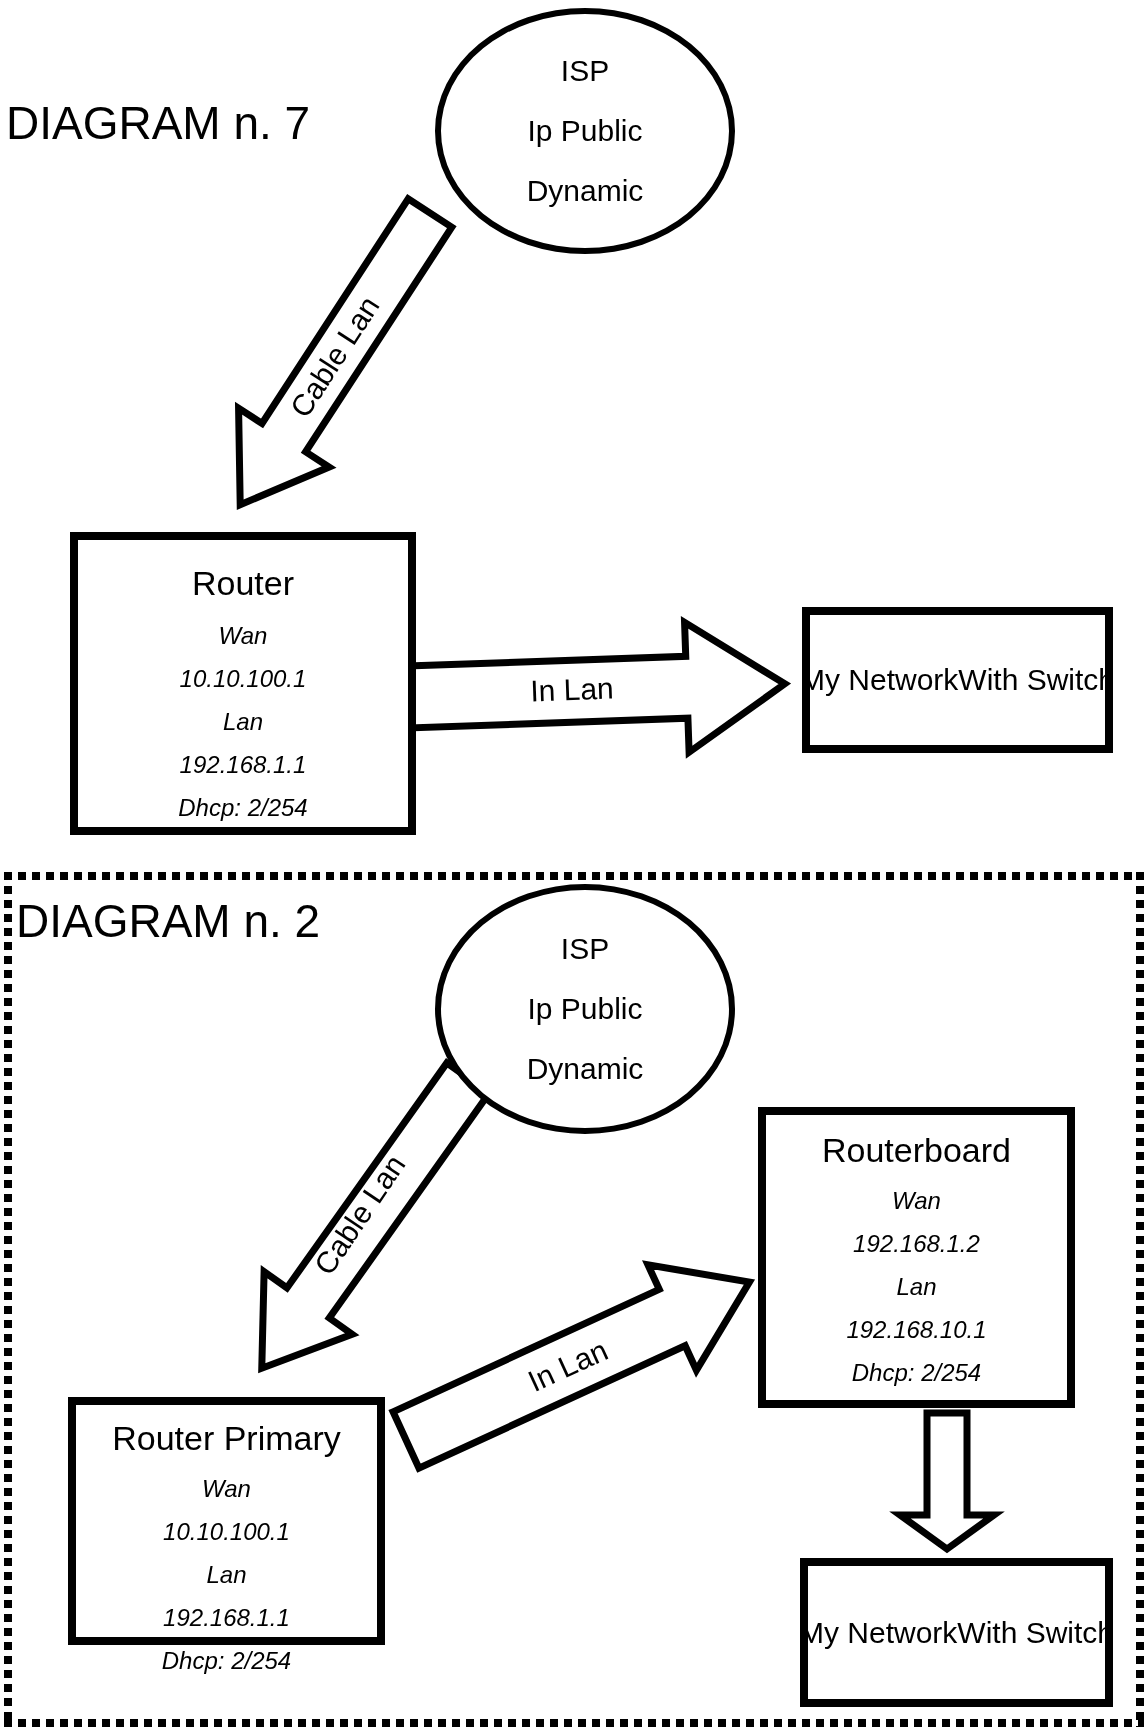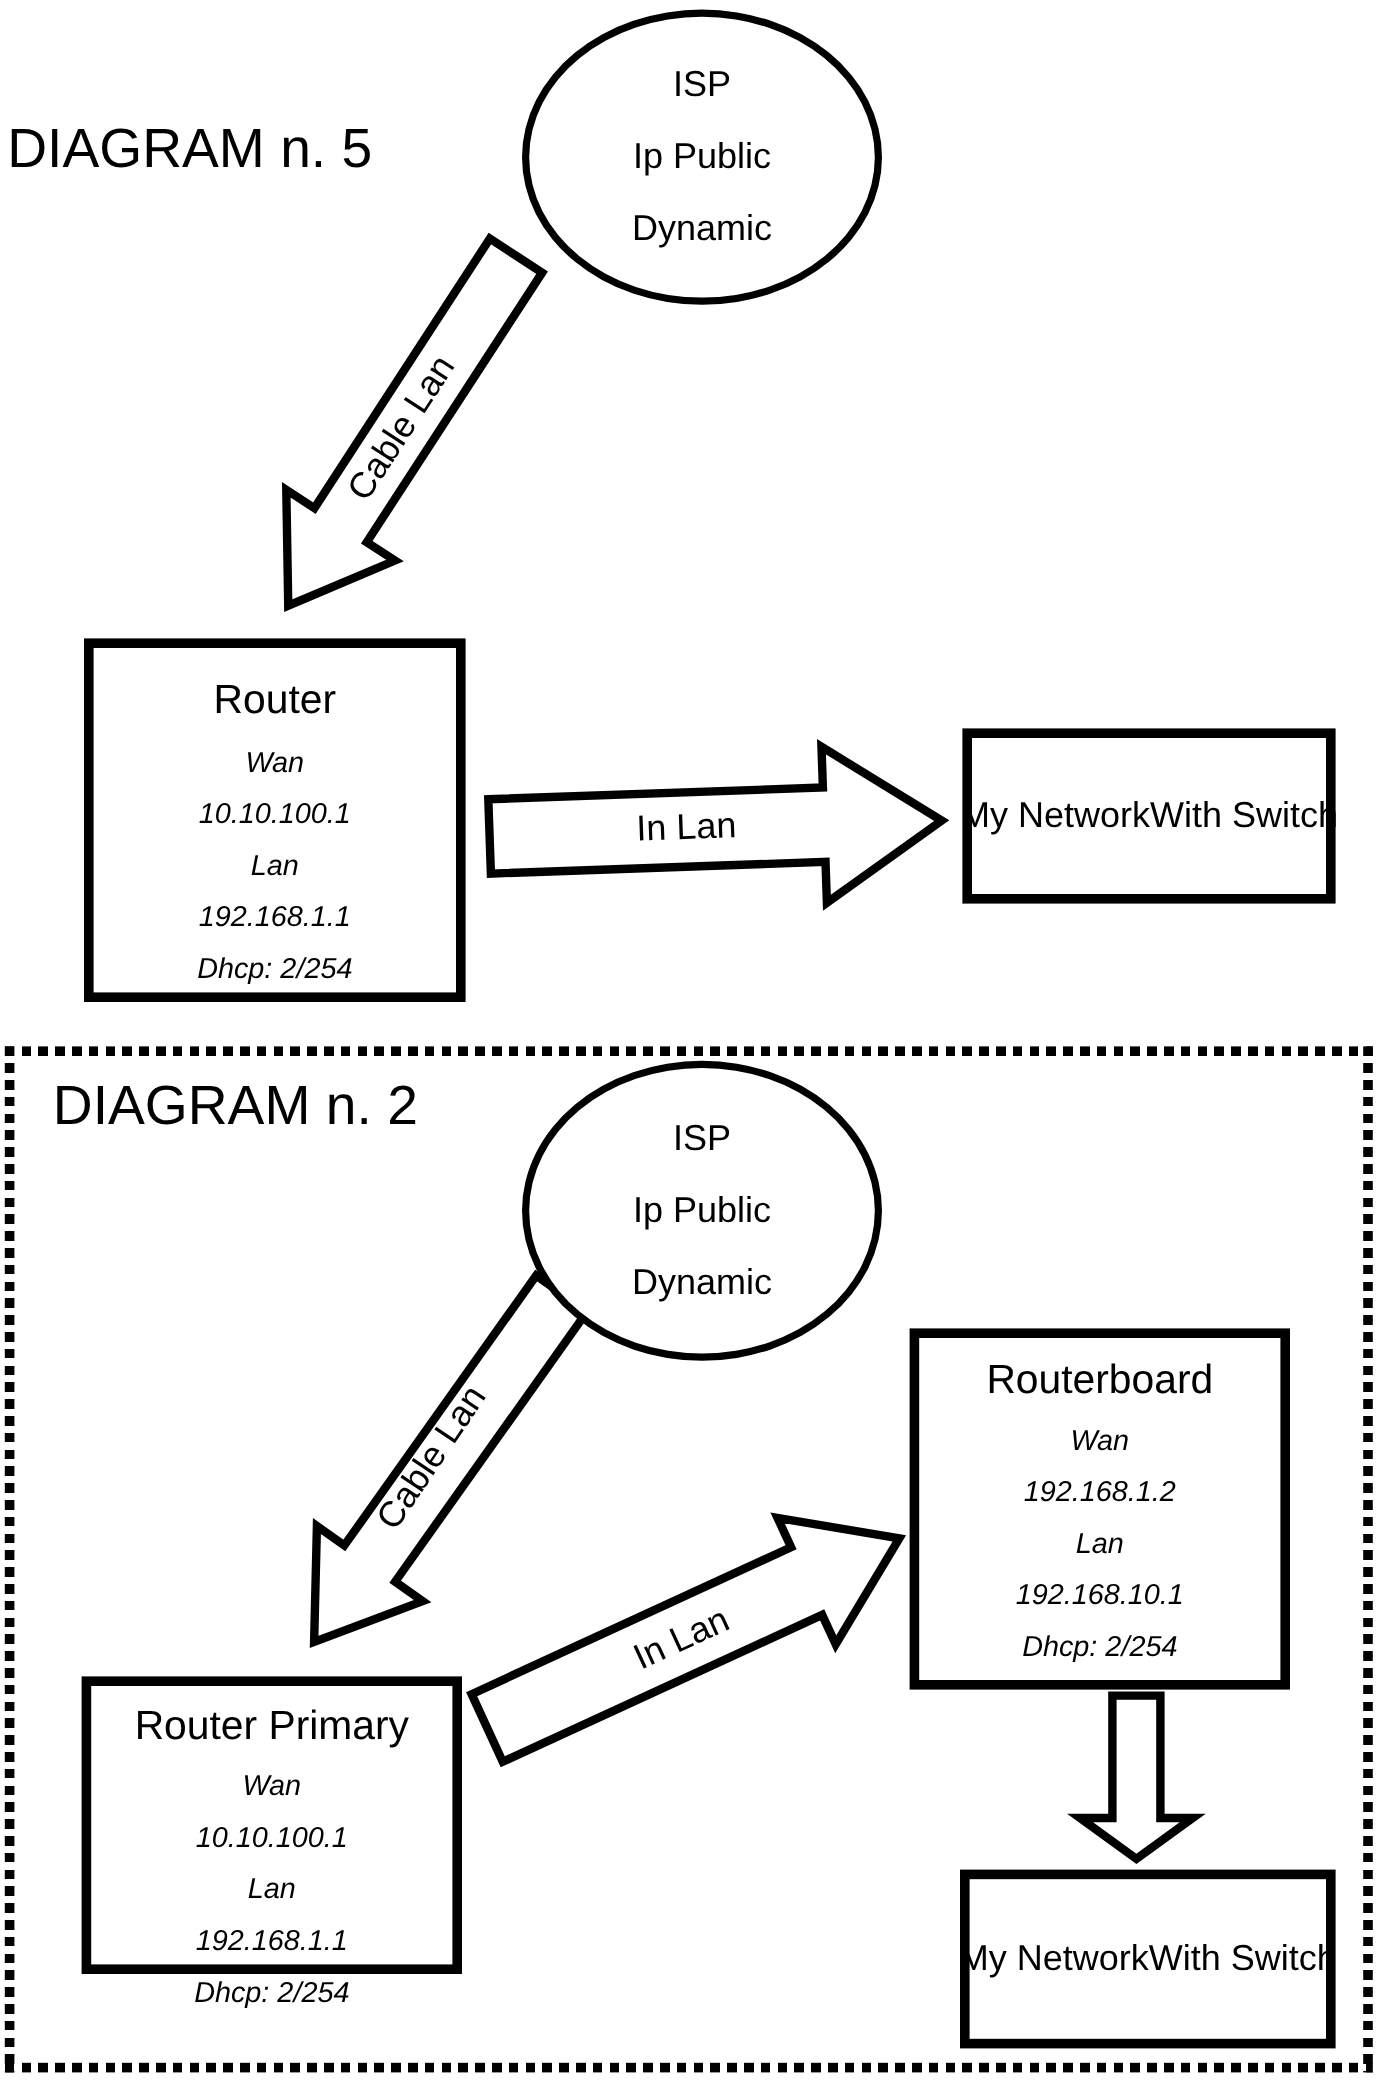--- a/index.html
+++ b/index.html
@@ -68,31 +68,31 @@
 
     <polygon transform="translate(408,697) rotate(-2)" points="0,-31 279,-31 279,-65 377,0 279,65 279,31 0,31"></polygon>
 
     <polygon transform="translate(468,1078) rotate(125.4)" points="0,-26 276,-26 276,-54 356,0 276,54 276,26 0,26"></polygon>
 
     <polygon transform="translate(406,1440) rotate(-24.7)" points="0,-31 293,-31 293,-58 378,0 293,58 293,31 0,31"></polygon>
 
     <polygon transform="translate(947,1413) rotate(90)" points="0,-20 102,-20 102,-47 136,0 102,47 102,20 0,20"></polygon>
   </svg>
 
-  <div class="abs diagram-title" style="left:6px;top:96px;">DIAGRAM n. 5</div>
+  <div class="abs diagram-title" style="left:6px;top:96px;">DIAGRAM n. 7</div>
 
   <div class="abs ellipse" style="left:435px;top:8px;width:300px;height:246px;">
     <div class="eline">ISP</div>
     <div class="eline">Ip Public</div>
     <div class="eline">Dynamic</div>
   </div>
 
   <div class="abs arrow-label" style="left:335px;top:357px;transform:translate(-50%,-50%) rotate(-57deg);">Cable Lan</div>
 
-  <div class="abs nodebox" style="left:70px;top:532px;width:318px;height:303px;padding-top:12px;">
+  <div class="abs nodebox" style="left:70px;top:532px;width:346px;height:303px;padding-top:12px;">
     <div class="ntitle" style="line-height:62px;">Router</div>
     <div class="nline">Wan</div>
     <div class="nline">10.10.100.1</div>
     <div class="nline">Lan</div>
     <div class="nline">192.168.1.1</div>
     <div class="nline">Dhcp: 2/254</div>
   </div>
 
   <div class="abs arrow-label" style="left:572px;top:690px;transform:translate(-50%,-50%) rotate(-2deg);">In Lan</div>
 
@@ -101,21 +101,21 @@
     <div class="bigline">With Switch</div>
   </div>
 
   <div class="abs dotframe" style="left:4px;top:872px;width:1140px;height:855px;">
     <div class="abs dot-h" style="left:0;top:0;width:1140px;"></div>
     <div class="abs dot-h" style="left:0;bottom:0;width:1140px;"></div>
     <div class="abs dot-v" style="left:0;top:0;height:855px;"></div>
     <div class="abs dot-v" style="right:0;top:0;height:855px;"></div>
   </div>
 
-  <div class="abs diagram-title" style="left:16px;top:894px;margin-left:28px;">DIAGRAM n. 2</div>
+  <div class="abs diagram-title" style="left:16px;top:894px;">DIAGRAM n. 2</div>
 
   <div class="abs ellipse" style="left:435px;top:884px;width:300px;height:250px;">
     <div class="eline">ISP</div>
     <div class="eline">Ip Public</div>
     <div class="eline">Dynamic</div>
   </div>
 
   <div class="abs arrow-label" style="left:360px;top:1215px;transform:translate(-50%,-50%) rotate(-56deg);">Cable Lan</div>
 
   <div class="abs arrow-label" style="left:568px;top:1366px;transform:translate(-50%,-50%) rotate(-24.7deg);">In Lan</div>

